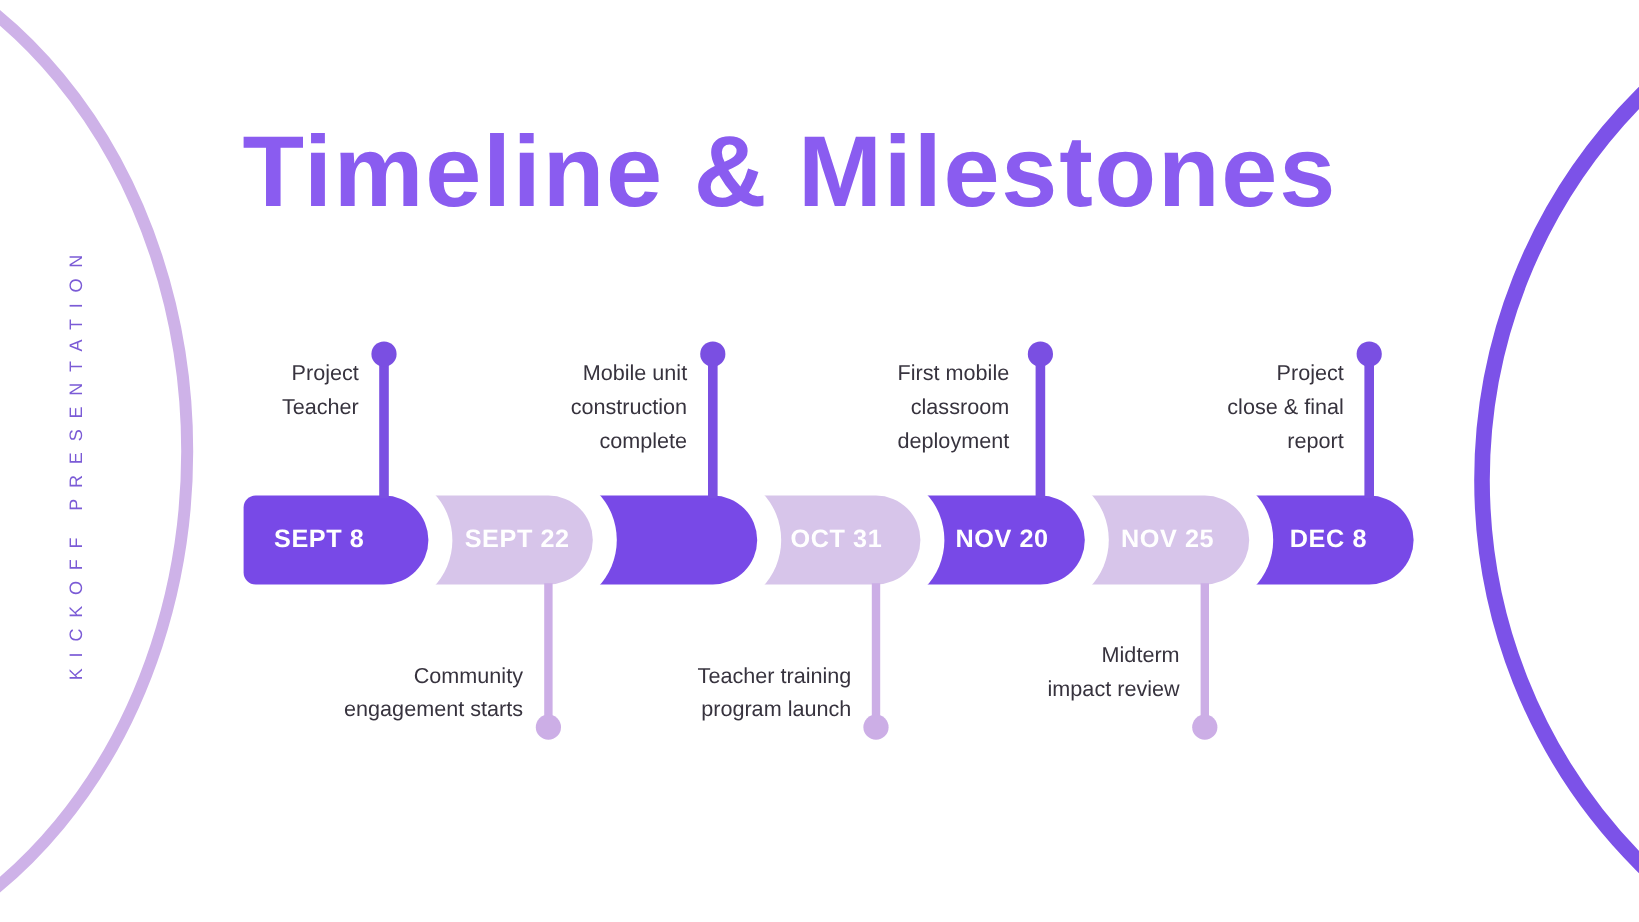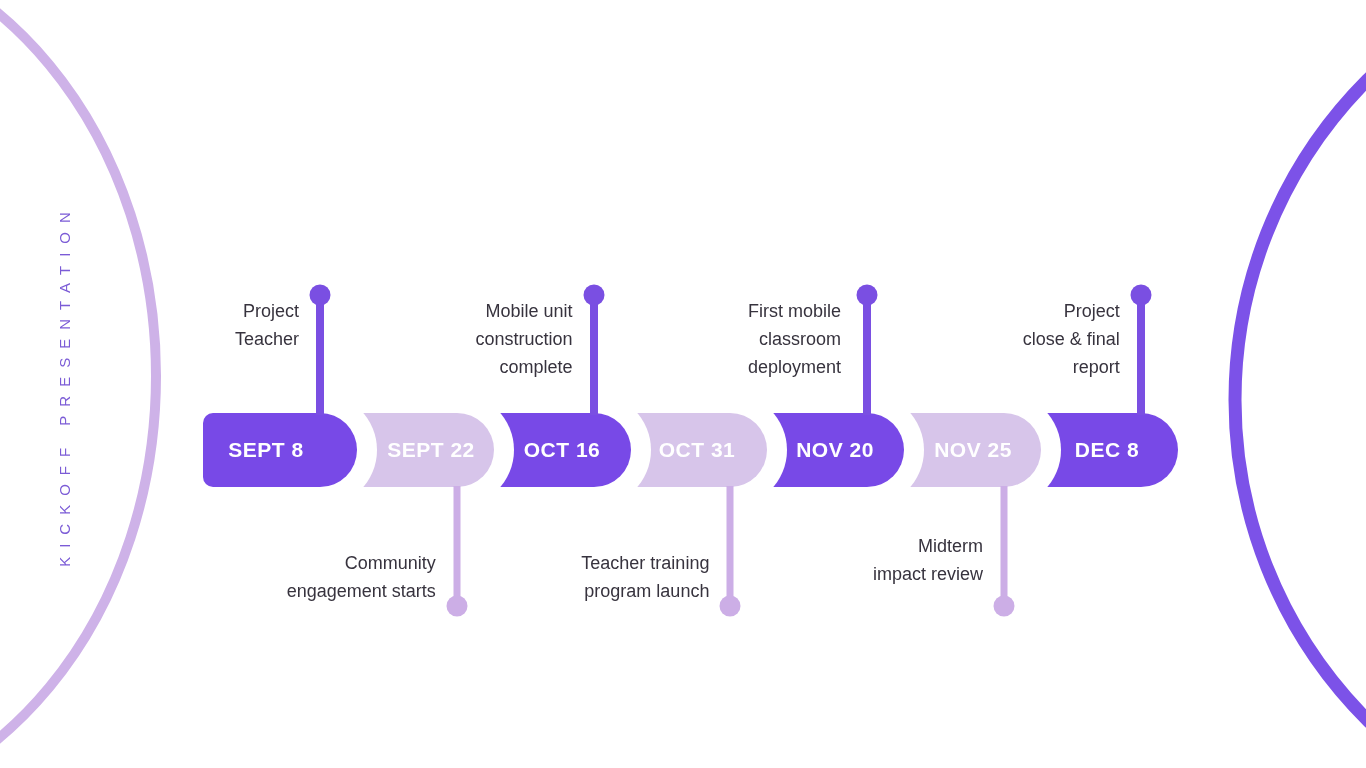--- a/index.html
+++ b/index.html
@@ -57,40 +57,41 @@
 
 <div id="slide">
 
   <svg class="deco-svg" viewBox="0 0 1366 768">
     <ellipse cx="-208" cy="376" rx="364" ry="440" fill="none" stroke="#CEB2E8" stroke-width="10"></ellipse>
     <circle cx="1688" cy="400" r="453" fill="none" stroke="#7C52E8" stroke-width="13"></circle>
   </svg>
 
   <div class="side-label">KICKOFF PRESENTATION</div>
 
+  <div class="slide-title">Timeline &amp; Milestones</div>
 
   <div>
       <div class="pill pill-dark" style="left: 203px; width: 154px; z-index: 20; border-radius: 10px 37px 37px 10px;"></div>
       <div class="date" style="left: 266px;">SEPT 8</div>
       <div class="conn-line above" style="left: 320px;"></div>
       <div class="conn-dot above" style="left: 320px;"></div>
       <div class="mlabel above" style="right: 1067px; top: 297px;">
         <div>Project</div>
         <div>Teacher</div>
       </div>
       <div class="pill pill-light" style="left: 283px; width: 210.8px; z-index: 19;"></div>
       <div class="date" style="left: 431px;">SEPT 22</div>
       <div class="conn-line below" style="left: 456.8px;"></div>
       <div class="conn-dot below" style="left: 456.8px;"></div>
       <div class="mlabel below" style="right: 930.2px; top: 549px;">
         <div>Community</div>
         <div>engagement starts</div>
       </div>
       <div class="pill pill-dark" style="left: 419.8px; width: 210.8px; z-index: 18;"></div>
-      <div class="date" style="left: 562px;">OCT 16</div>
+      <div class="date" style="left: 562px; margin-top: 48px;">OCT 16</div>
       <div class="conn-line above" style="left: 593.6px;"></div>
       <div class="conn-dot above" style="left: 593.6px;"></div>
       <div class="mlabel above" style="right: 793.4px; top: 297px;">
         <div>Mobile unit</div>
         <div>construction</div>
         <div>complete</div>
       </div>
       <div class="pill pill-light" style="left: 556.6px; width: 210.8px; z-index: 17;"></div>
       <div class="date" style="left: 697px;">OCT 31</div>
       <div class="conn-line below" style="left: 730.4px;"></div>

